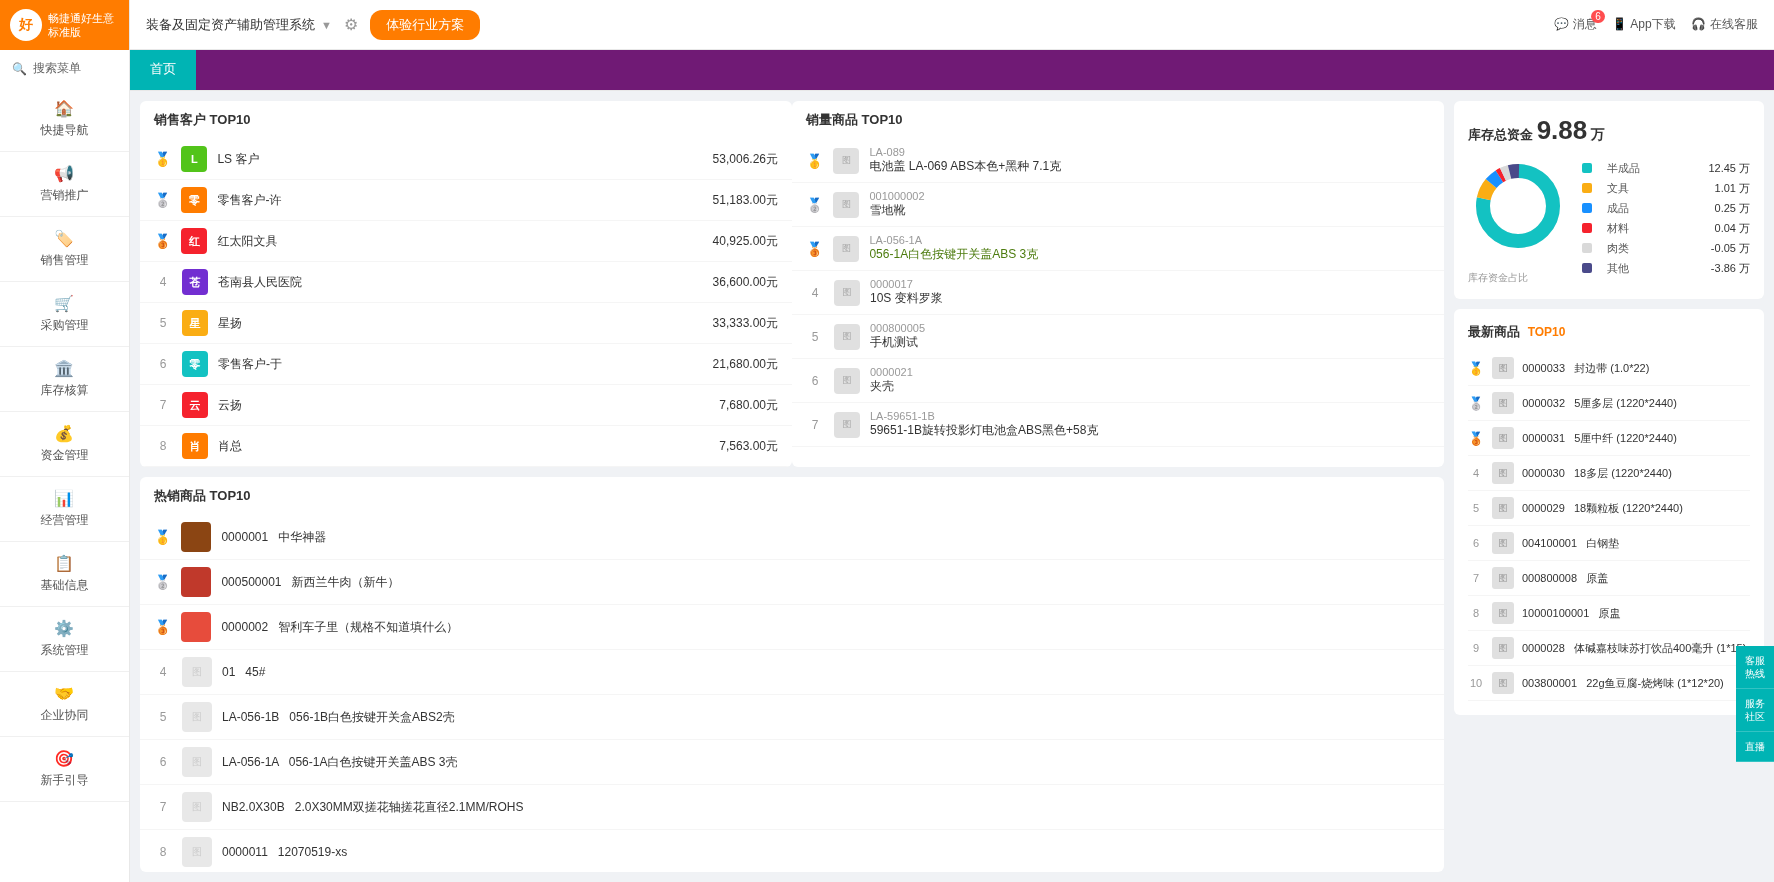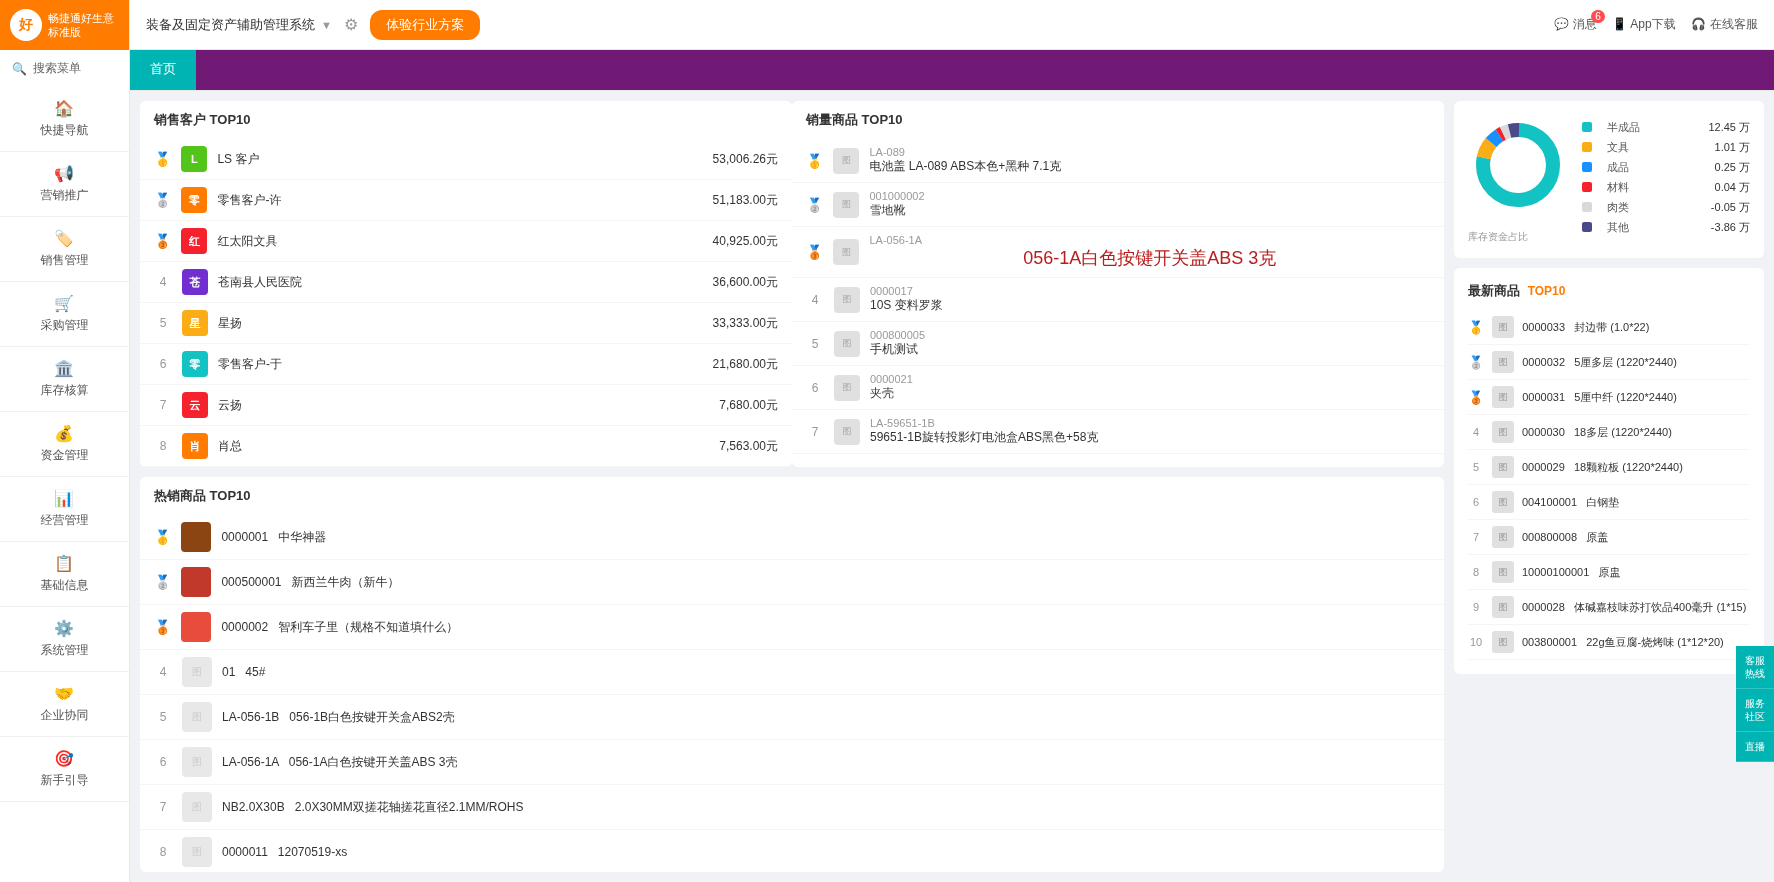--- a/index.html
+++ b/index.html
@@ -435,37 +435,37 @@
         <div class="panel col-half">
           <div class="panel-header">
             <span>销量商品 TOP10</span>
           </div>
           <div id="sales-product-list">
               <div class="rank-row">
     <span class="rank-medal">🥇</span>
     <div class="product-thumb" style="width:26px;height:26px;background:#e0e0e0;border-radius:4px;display:flex;align-items:center;justify-content:center;font-size:9px;color:#aaa;">图</div>
     <div style="flex:1;">
       <div style="font-size:11px;color:#999;">LA-089</div>
-      <div style="font-size:12px;color:#333;">电池盖 LA-089 ABS本色+黑种 7.1克</div>
+      <div style="font-size:12px;color:#333;">电池盖 LA-069 ABS本色+黑种 7.1克</div>
     </div>
   </div>
               <div class="rank-row">
     <span class="rank-medal">🥈</span>
     <div class="product-thumb" style="width:26px;height:26px;background:#e0e0e0;border-radius:4px;display:flex;align-items:center;justify-content:center;font-size:9px;color:#aaa;">图</div>
     <div style="flex:1;">
       <div style="font-size:11px;color:#999;">001000002</div>
       <div style="font-size:12px;color:#333;">雪地靴</div>
     </div>
   </div>
               <div class="rank-row">
     <span class="rank-medal">🥉</span>
     <div class="product-thumb" style="width:26px;height:26px;background:#e0e0e0;border-radius:4px;display:flex;align-items:center;justify-content:center;font-size:9px;color:#aaa;">图</div>
     <div style="flex:1;">
       <div style="font-size:11px;color:#999;">LA-056-1A</div>
-      <div style="font-size:18px;color:#b91c1c;text-align:center;">056-1A白色按键开关盖ABS 3克</div>
+      <div style="font-size:12px;color:#4d7c0f;">056-1A白色按键开关盖ABS 3克</div>
     </div>
   </div>
               <div class="rank-row">
     <span class="rank-num">4</span>
     <div class="product-thumb" style="width:26px;height:26px;background:#e0e0e0;border-radius:4px;display:flex;align-items:center;justify-content:center;font-size:9px;color:#aaa;">图</div>
     <div style="flex:1;">
       <div style="font-size:11px;color:#999;">0000017</div>
       <div style="font-size:12px;color:#333;">10S 变料罗浆</div>
     </div>
   </div>
@@ -553,20 +553,25 @@
     <span class="hot-name">0000011 &nbsp; 12070519-xs</span>
   </div>
           </div>
       </div>
 
     </div>
 
     <div class="right-panel scrollbar-thin">
 
       <div class="r-panel">
+        <div class="r-panel-title">
+          <span>库存总资金</span>
+          <span style="font-size:26px;font-weight:bold;color:#333;">9.88</span>
+          <span style="font-size:14px;color:#333;">万</span>
+        </div>
         <div class="donut-wrap">
           <div class="donut-chart">
             <svg width="100" height="100" viewBox="0 0 100 100">
               <circle cx="50" cy="50" r="35" fill="none" stroke="#e8e8e8" stroke-width="14"></circle>
 
               <circle cx="50" cy="50" r="35" fill="none" stroke="#13c2c2" stroke-width="14" stroke-dasharray="172 47" stroke-dashoffset="0" transform="rotate(-90 50 50)"></circle>
 
               <circle cx="50" cy="50" r="35" fill="none" stroke="#faad14" stroke-width="14" stroke-dasharray="17 202" stroke-dashoffset="-172" transform="rotate(-90 50 50)"></circle>
 
               <circle cx="50" cy="50" r="35" fill="none" stroke="#1890ff" stroke-width="14" stroke-dasharray="11 208" stroke-dashoffset="-189" transform="rotate(-90 50 50)"></circle>

